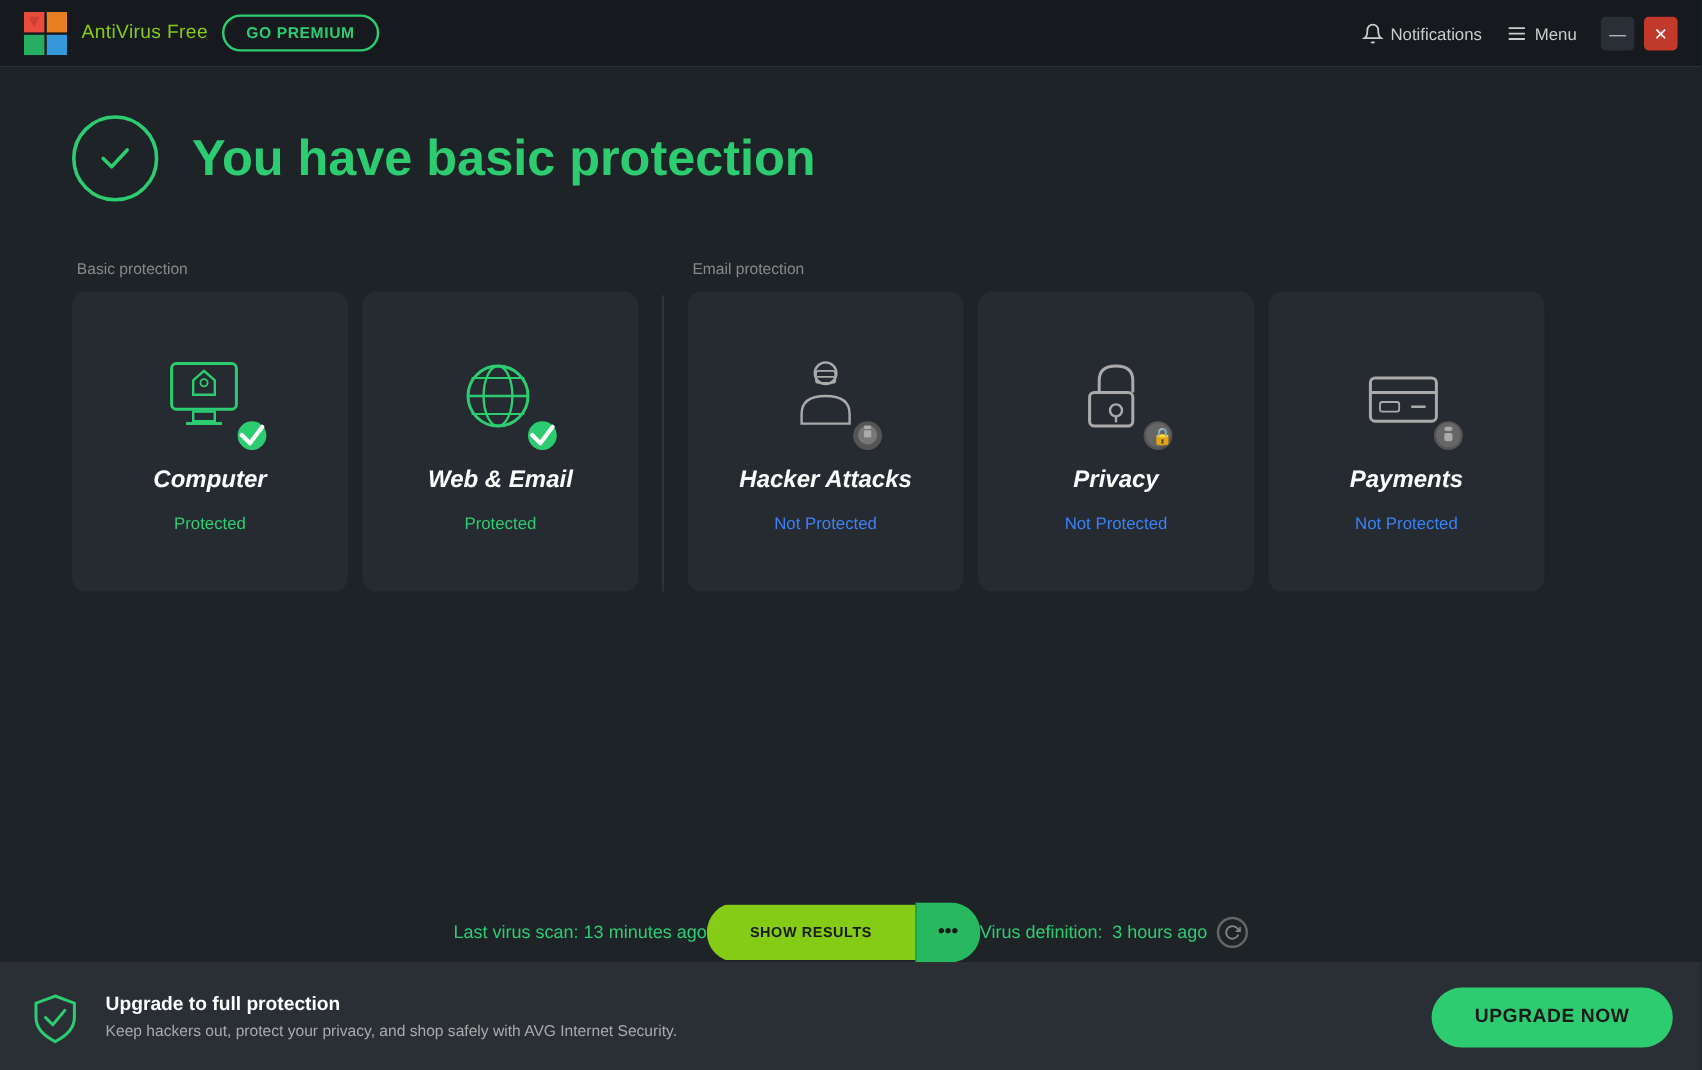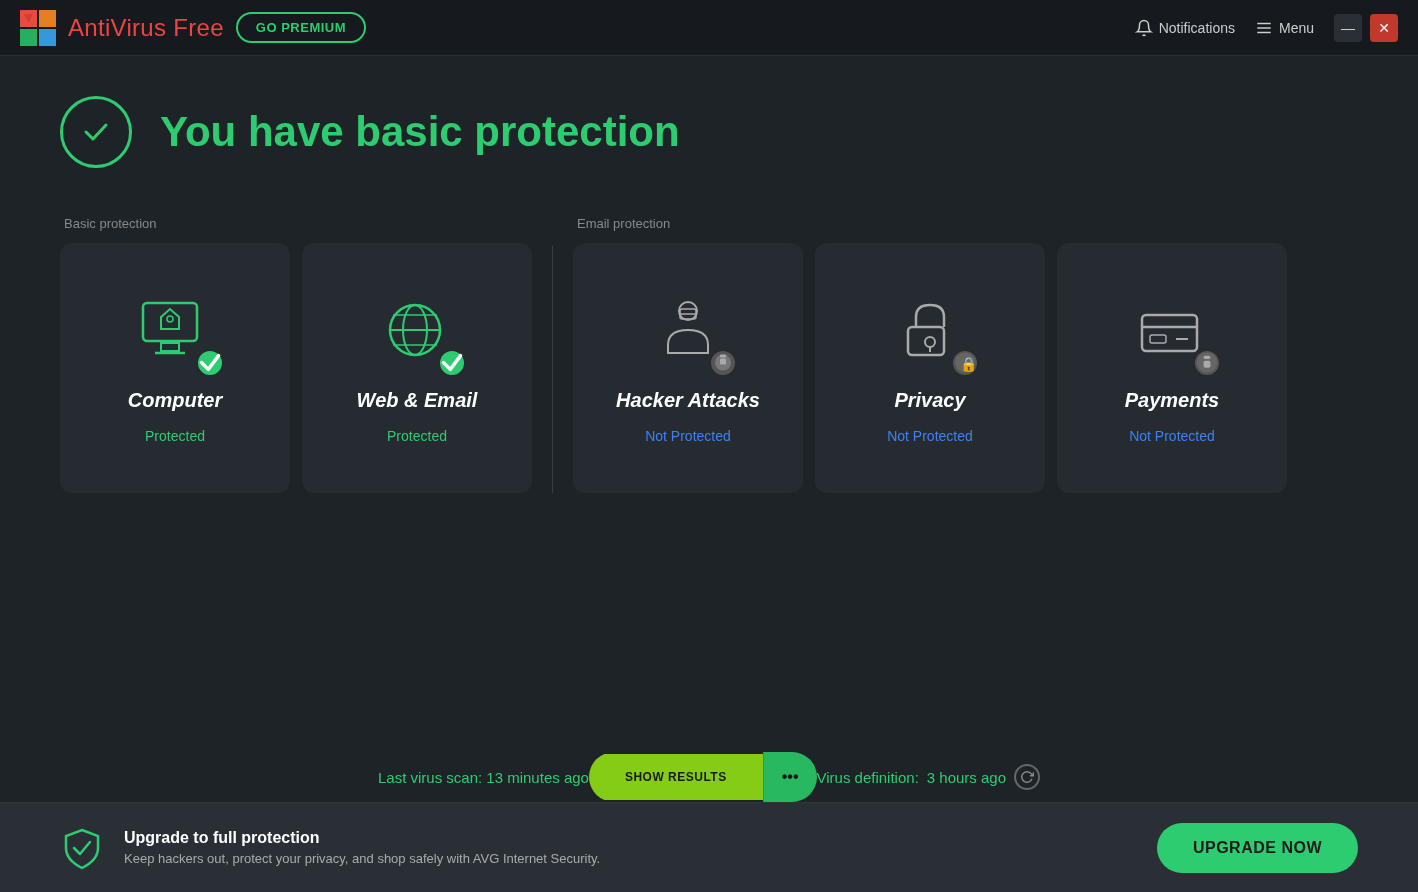--- a/index.html
+++ b/index.html
@@ -33,23 +33,23 @@
       height: 36px;
       display: flex;
       align-items: center;
       justify-content: center;
     }
     .avg-logo svg {
       width: 36px;
       height: 36px;
     }
     .app-name {
-      font-size: 24px;
+      font-size: 16px;
       font-weight: 400;
-      color: #ef4444;
+      color: #84cc16;
       letter-spacing: 0.3px;
     }
     .go-premium-btn {
       background: transparent;
       border: 2px solid #2ecc71;
       color: #2ecc71;
       padding: 6px 18px;
       border-radius: 20px;
       font-size: 13px;
       font-weight: 700;
@@ -287,21 +287,21 @@
     
     .upgrade-footer {
       position: absolute;
       bottom: 0;
       left: 0;
       right: 0;
       height: 90px;
       background: #2a2f35;
       display: flex;
       align-items: center;
-      padding: 0 60px;
+      padding: 0 24px;
       justify-content: space-between;
       border-top: 1px solid #333;
     }
     .upgrade-left {
       display: flex;
       align-items: center;
       gap: 20px;
     }
     .upgrade-shield-icon {
       width: 44px;

